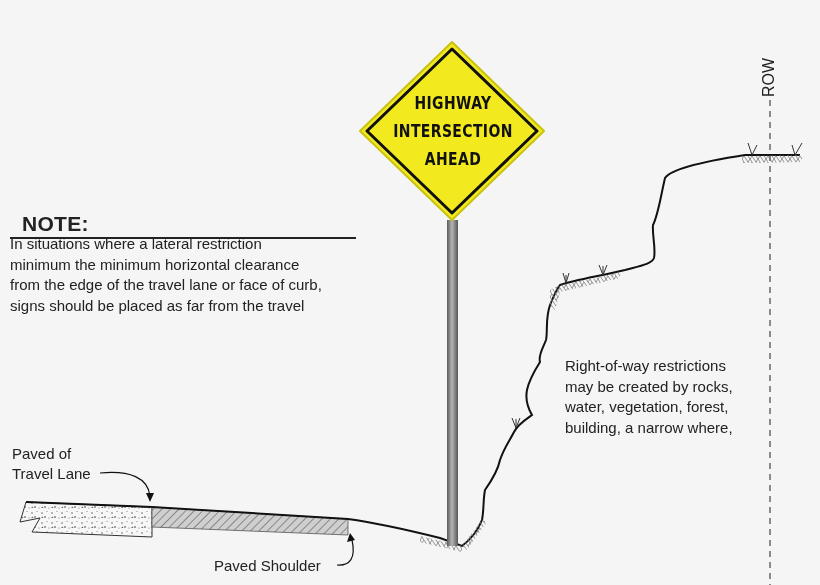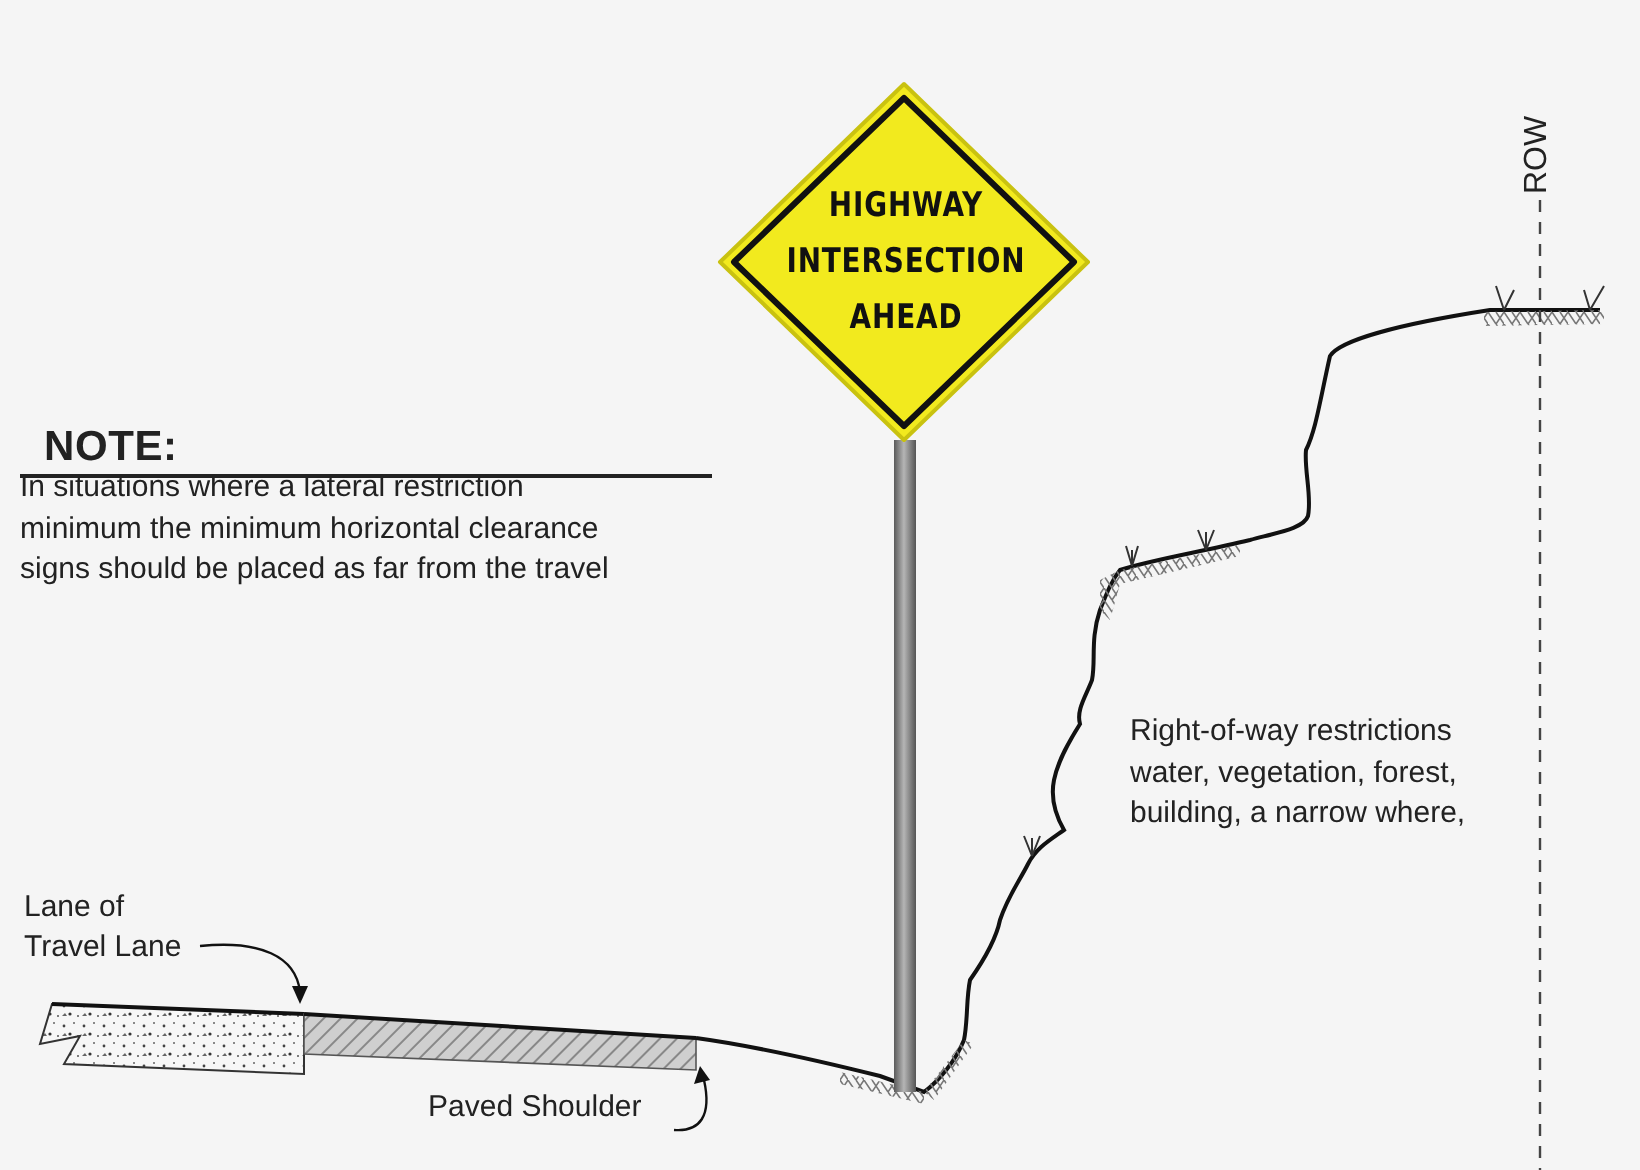--- a/index.html
+++ b/index.html
@@ -93,27 +93,29 @@
 
 <div class="sign-text" style="top:93px;">HIGHWAY</div>
 <div class="sign-text" style="top:121px;">INTERSECTION</div>
 <div class="sign-text" style="top:149px;">AHEAD</div>
 
 <div class="abs note-title">NOTE:</div>
 <div class="abs note-rule"></div>
 <div class="abs note-body">
   <div>In situations where a lateral restriction</div>
   <div>minimum the minimum horizontal clearance</div>
+  <div>from the edge of the travel lane or face of curb,</div>
   <div>signs should be placed as far from the travel</div>
 </div>
 
 <div class="abs row-text">
   <div>Right-of-way restrictions</div>
+  <div>may be created by rocks,</div>
   <div>water, vegetation, forest,</div>
   <div>building, a narrow where,</div>
 </div>
 
 <div class="abs label" style="left:12px; top:444px;">
-  <div>Lane of</div>
+  <div>Paved of</div>
   <div>Travel Lane</div>
 </div>
-<div class="abs label" style="left:214px; top:544px;">Paved Shoulder</div>
+<div class="abs label" style="left:214px; top:556px;">Paved Shoulder</div>
 <div class="abs row-label" style="top:97px; left:760px;">ROW</div>
 
 </body></html>

